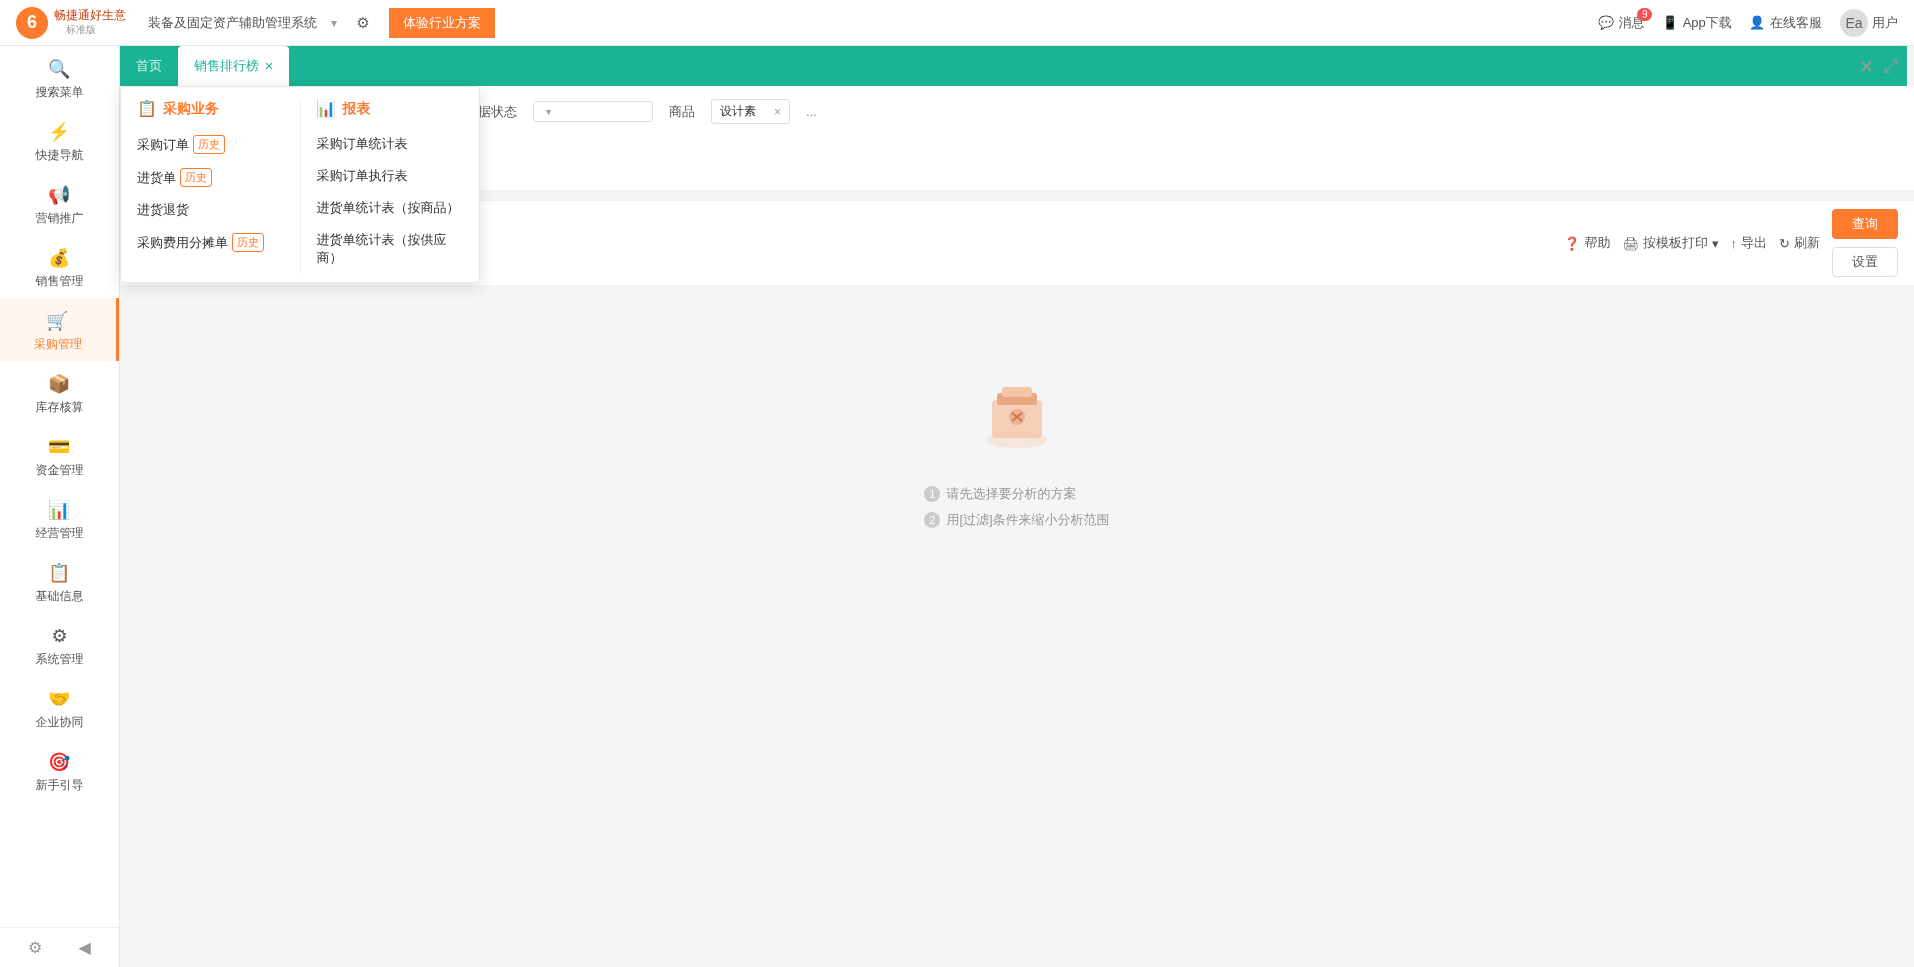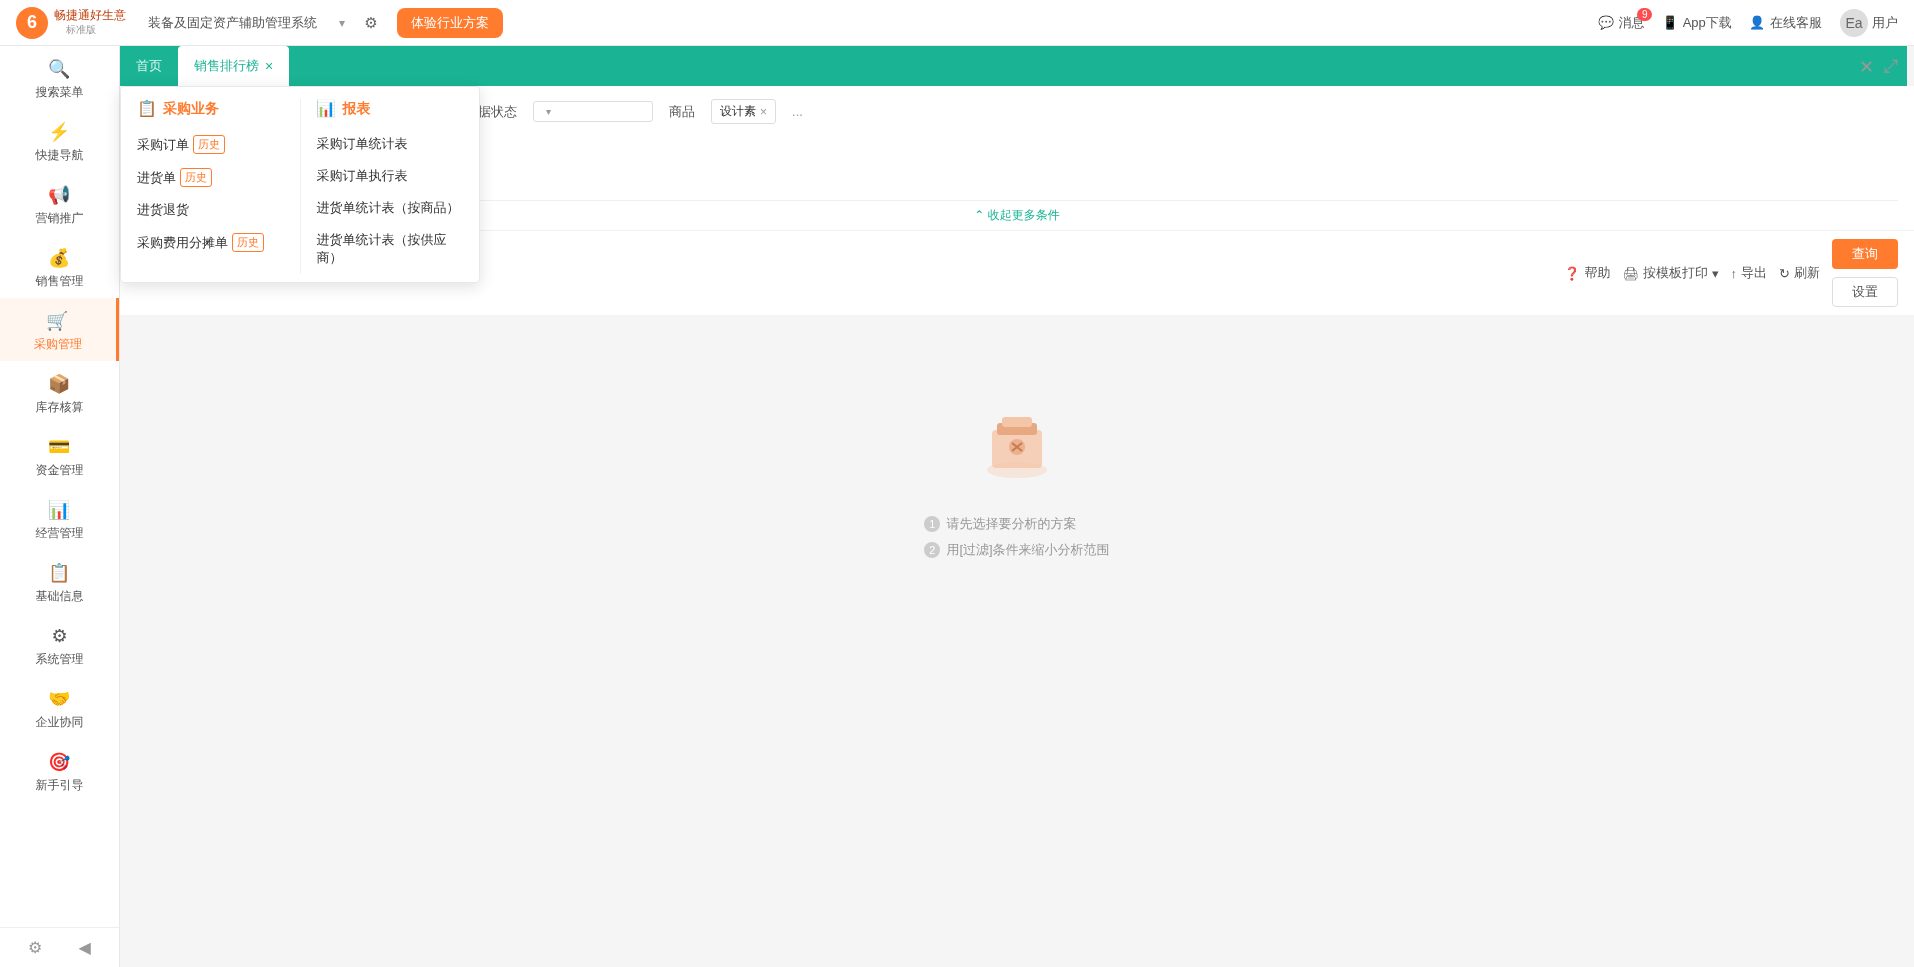--- a/index.html
+++ b/index.html
@@ -5,24 +5,24 @@
     * { box-sizing: border-box; margin: 0; padding: 0; }
     body { font-family: 'Microsoft YaHei', 'PingFang SC', sans-serif; font-size: 13px; background: #f5f5f5; color: #333; width: 1914px; min-height: 967px; overflow: hidden; }
 
     
     .top-bar { height: 46px; background: #fff; display: flex; align-items: center; padding: 0 16px; border-bottom: 1px solid #e8e8e8; position: fixed; top: 0; left: 0; right: 0; z-index: 100; }
     .top-bar-left { display: flex; align-items: center; gap: 12px; }
     .logo-area { display: flex; align-items: center; gap: 6px; width: 120px; }
     .logo-icon { width: 32px; height: 32px; background: #ff7b2e; border-radius: 50%; display: flex; align-items: center; justify-content: center; color: #fff; font-size: 18px; font-weight: bold; }
     .logo-text { font-size: 12px; color: #c2410c; line-height: 1.3; }
     .logo-sub { font-size: 10px; color: #999; margin-left: 12px; }
-    .system-name { display: flex; align-items: center; gap: 22px; color: #555; font-size: 13px; }
+    .system-name { display: flex; align-items: center; gap: 14px; color: #555; font-size: 13px; }
     .system-name-chevron { color: #999; font-size: 12px; }
     .gear-btn { width: 28px; height: 28px; display: flex; align-items: center; justify-content: center; color: #666; cursor: pointer; font-size: 15px; }
-    .industry-btn { background: #ff7b2e; color: #fff; border: none; border-radius: 8px; padding: 6px 14px; font-size: 13px; cursor: pointer; }
+    .industry-btn { background: #ff7b2e; color: #fff; border: none; border-radius: 0; padding: 6px 14px; font-size: 13px; cursor: pointer; }
     .top-bar-right { margin-left: auto; display: flex; align-items: center; gap: 18px; }
     .top-right-item { display: flex; align-items: center; gap: 4px; color: #555; font-size: 13px; cursor: pointer; position: relative; }
     .badge { background: #ff4d4f; color: #fff; border-radius: 10px; font-size: 10px; padding: 1px 5px; position: absolute; top: -6px; right: -8px; }
     .avatar { width: 28px; height: 28px; background: #ddd; border-radius: 50%; display: flex; align-items: center; justify-content: center; color: #666; font-size: 14px; }
 
     
     .tab-bar { height: 40px; background: #1ab394; display: flex; align-items: center; padding: 0 0; position: fixed; top: 46px; left: 120px; right: 7px; z-index: 99; }
     .tab { height: 40px; display: flex; align-items: center; padding: 0 16px; cursor: pointer; font-size: 13px; color: rgba(255,255,255,0.85); position: relative; }
     .tab.active { background: #fff; color: #1ab394; border-radius: 4px 4px 0 0; }
     .tab-close { margin-left: 6px; color: #1ab394; font-size: 14px; }
@@ -45,21 +45,21 @@
     .filter-area { background: #fff; padding: 12px 16px 0; }
     .filter-row { display: flex; align-items: center; gap: 16px; margin-bottom: 10px; flex-wrap: wrap; }
     .filter-label { color: #555; font-size: 13px; white-space: nowrap; }
     .filter-date-group { display: flex; align-items: center; gap: 4px; }
     .filter-date-btn { padding: 4px 10px; border: 1px solid #ddd; background: #fff; border-radius: 3px; font-size: 12px; cursor: pointer; color: #555; }
     .filter-date-btn.active { border-color: #1ab394; color: #1ab394; }
     .filter-date-value { padding: 4px 10px; border: 1px solid #ddd; background: #fff; border-radius: 3px; font-size: 12px; color: #555; }
     .filter-select { display: flex; align-items: center; border: 1px solid #ddd; border-radius: 3px; background: #fff; padding: 4px 8px; gap: 4px; min-width: 120px; cursor: pointer; }
     .filter-select-label { color: #555; font-size: 12px; }
     .filter-select-arrow { color: #999; font-size: 10px; }
-    .filter-tag { display: flex; align-items: center; border: 1px solid #ddd; border-radius: 3px; background: #fff; padding: 3px 8px; gap: 4px; font-size: 12px; }
+    .filter-tag { display: flex; align-items: center; border: 1px solid #ddd; border-radius: 3px; background: #fff; padding: 3px 8px; gap: 18px; font-size: 12px; }
     .filter-tag-close { color: #999; cursor: pointer; }
     .filter-dots { color: #999; cursor: pointer; }
     .filter-collapse { text-align: center; padding: 6px; color: #1ab394; font-size: 12px; cursor: pointer; border-top: 1px solid #f0f0f0; margin-top: 4px; }
 
     
     .toolbar { background: #fff; display: flex; align-items: center; justify-content: flex-end; gap: 12px; padding: 8px 16px; border-top: 1px solid #f0f0f0; }
     .toolbar-btn { display: flex; align-items: center; gap: 4px; color: #555; font-size: 13px; cursor: pointer; }
     .toolbar-btn-primary { background: #ff7b2e; color: #fff; border: none; border-radius: 4px; padding: 6px 20px; font-size: 13px; cursor: pointer; }
     .toolbar-btn-setting { background: #fff; color: #555; border: 1px solid #ddd; border-radius: 4px; padding: 5px 14px; font-size: 13px; cursor: pointer; margin-top: 4px; }
 
@@ -277,23 +277,20 @@
 
       <span class="filter-label">业务员</span>
       <span class="filter-dots">...</span>
     </div>
 
     <div class="filter-row">
       <span class="filter-label">客户</span>
       <span class="filter-dots">...</span>
     </div>
 
-    <div class="filter-collapse">
-      <span>⌃ 收起更多条件</span>
-    </div>
   </div>
 
   <div class="toolbar">
     <div class="toolbar-btn">
       <span>❓</span>
       <span>帮助</span>
     </div>
     <div class="toolbar-btn">
       <span>🖨</span>
       <span>按模板打印</span>

